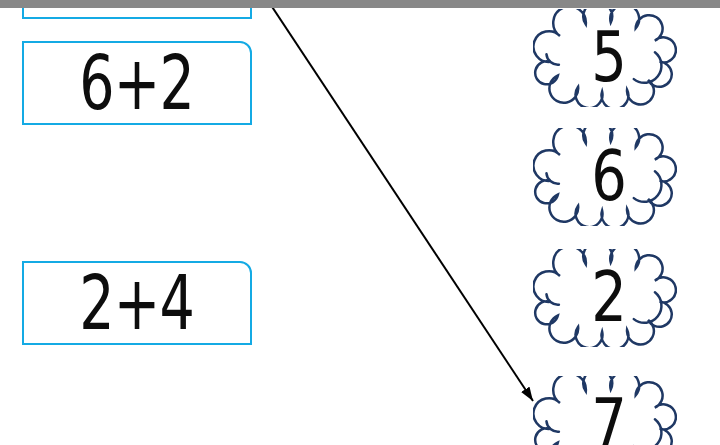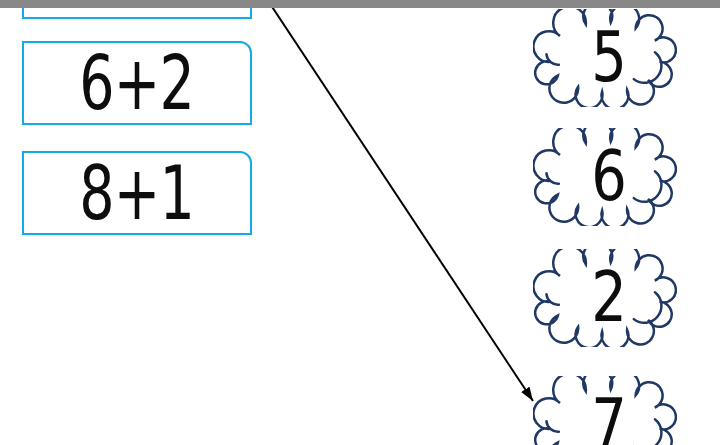--- a/index.html
+++ b/index.html
@@ -73,24 +73,24 @@
 <div id="canvas">
 
   <div class="problem-box" style="top:-73px">
     <span class="problem-label"></span>
   </div>
 
   <div class="problem-box" style="top:33px">
     <span class="problem-label">6+2</span>
   </div>
 
-  <div class="problem-box" style="top:143px">
-    <span class="problem-label">8+1</span>
+
+  <div class="problem-box" style="top:253px">
+    <span class="problem-label">2+4</span>
   </div>
-
 
 
   <svg width="0" height="0" style="position:absolute" aria-hidden="true">
     <defs>
       <g id="cloudShape" stroke="#1f3864" stroke-width="2.6" fill="#ffffff" stroke-linecap="round">
         <path d="M 18,55
                  a 16,16 0 1 1 10,-27
                  a 17,17 0 1 1 27,-12
                  a 15,15 0 1 1 26,-2
                  a 15,15 0 1 1 26,6

